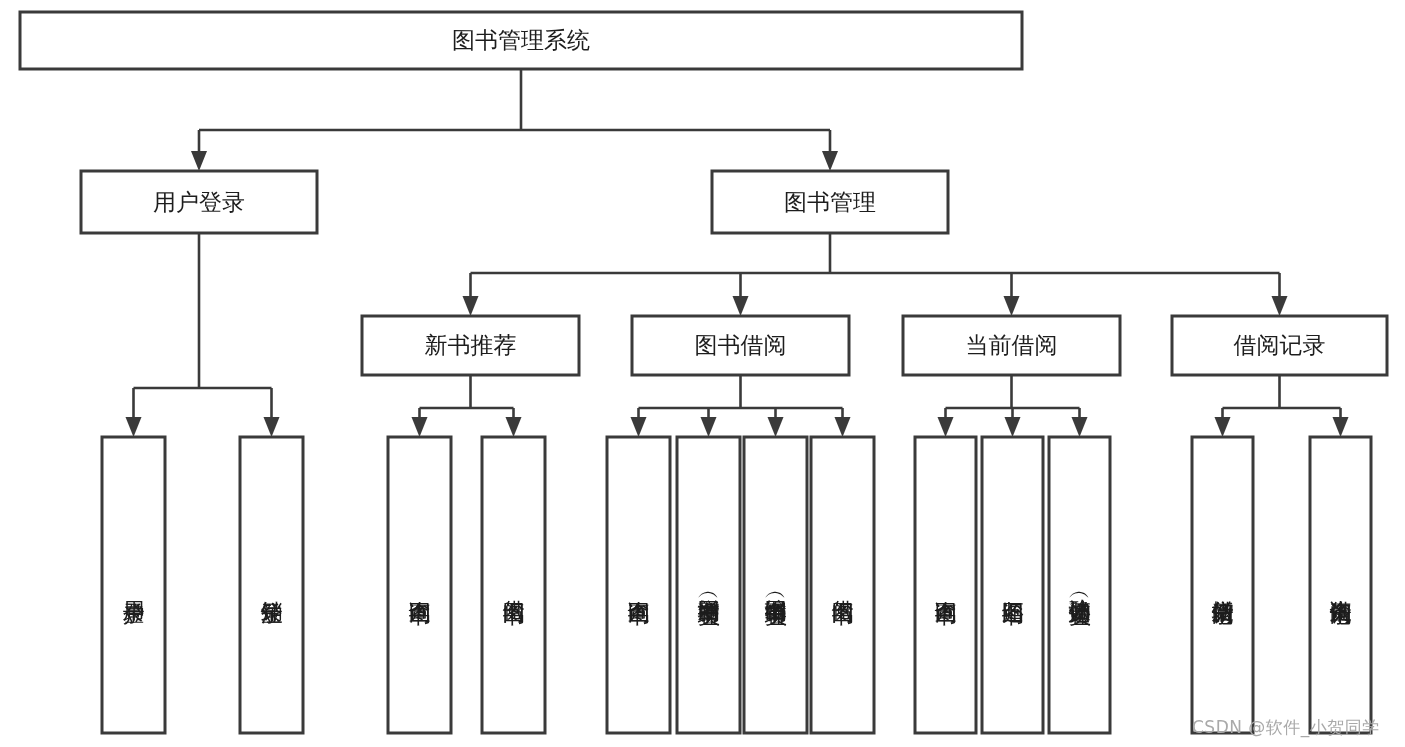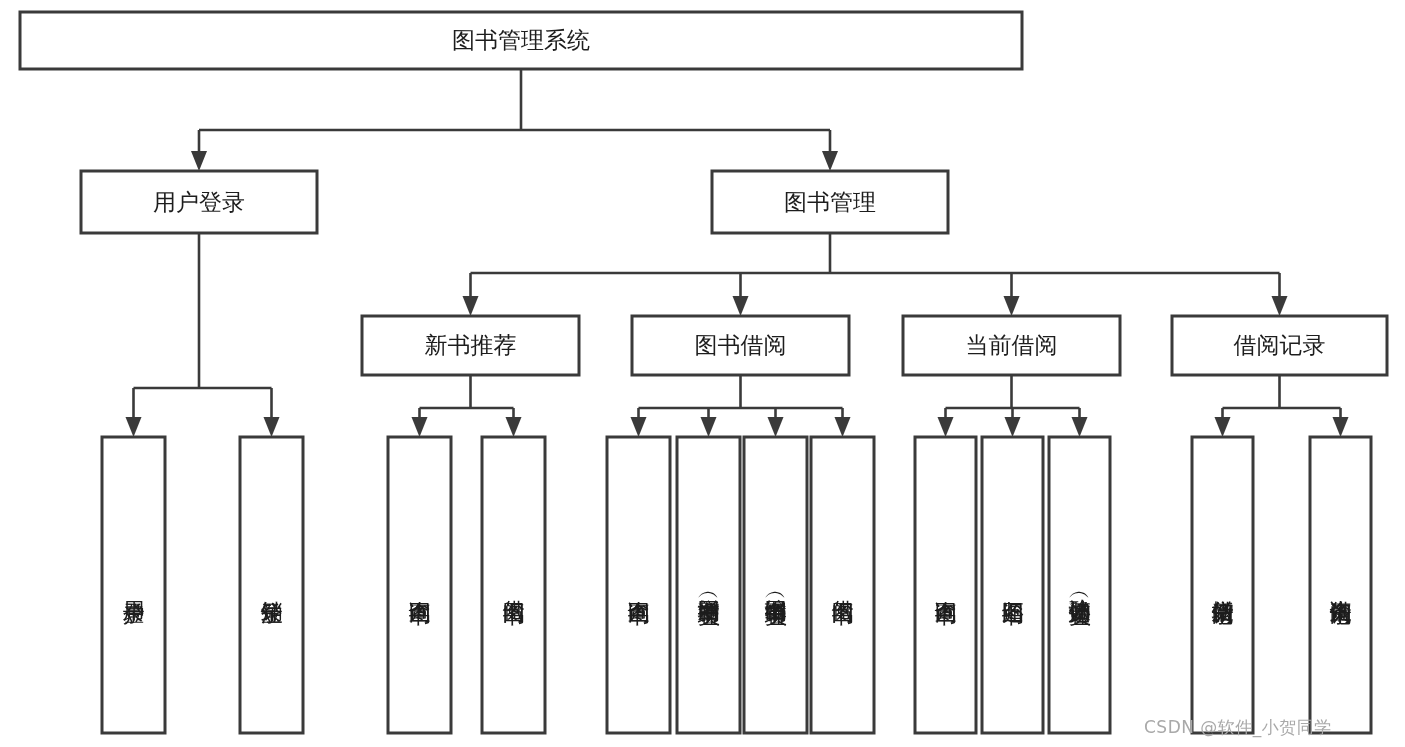--- a/index.html
+++ b/index.html
@@ -175,14 +175,14 @@
       <div class="node-label-v" style="left: 677px; top: 437px; width: 63px; height: 296px;">新增图书（管理员）</div>
       <div class="node-label-v" style="left: 744px; top: 437px; width: 63px; height: 296px;">编辑图书（管理员）</div>
       <div class="node-label-v" style="left: 811px; top: 437px; width: 63px; height: 296px;">借阅图书</div>
       <div class="node-label-v" style="left: 915px; top: 437px; width: 61px; height: 296px;">查询图书</div>
       <div class="node-label-v" style="left: 982px; top: 437px; width: 61px; height: 296px;">归还图书</div>
       <div class="node-label-v" style="left: 1049px; top: 437px; width: 61px; height: 296px;">确认归还（管理员）</div>
       <div class="node-label-v" style="left: 1192px; top: 437px; width: 61px; height: 296px;">新增借阅记录</div>
       <div class="node-label-v" style="left: 1310px; top: 437px; width: 61px; height: 296px;">查询借阅记录</div>
     </div>
 
-  <div class="watermark" style="left: 1144px; top: 716px;">CSDN @软件_小贺同学</div>
+  <div class="watermark" style="left: 1192px; top: 716px;">CSDN @软件_小贺同学</div>
 </div>
 
 </body></html>

